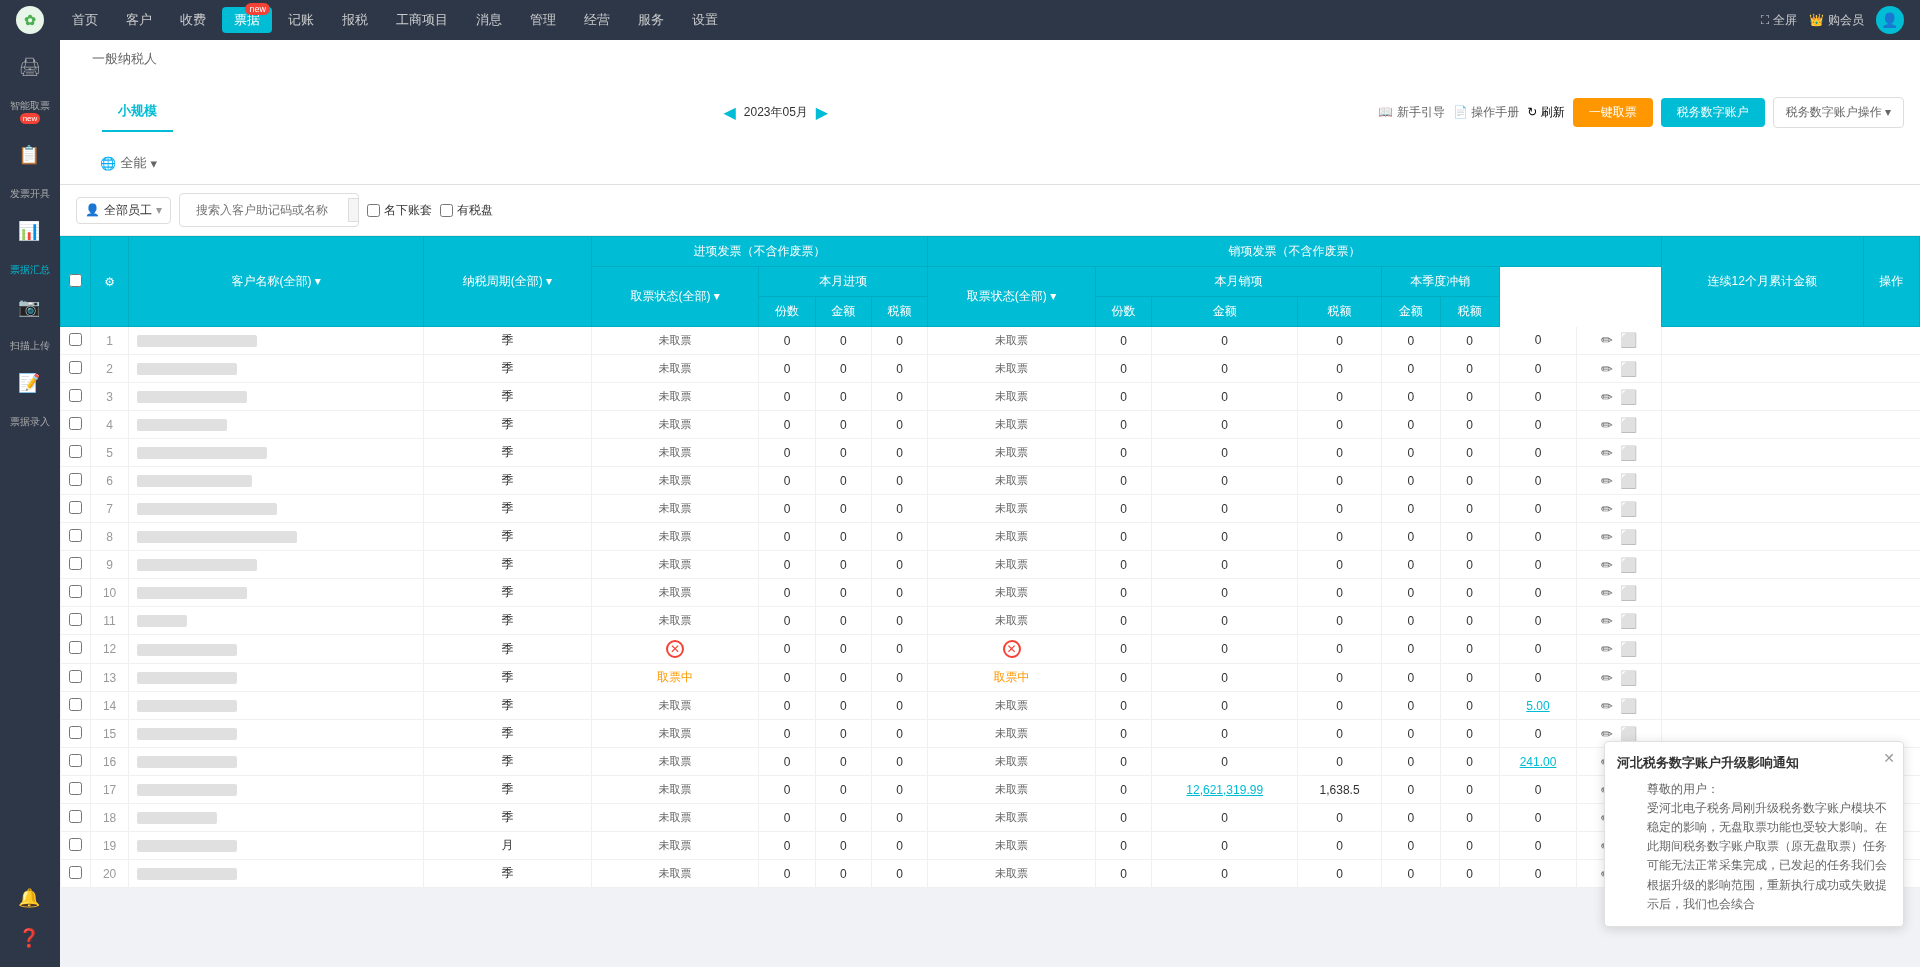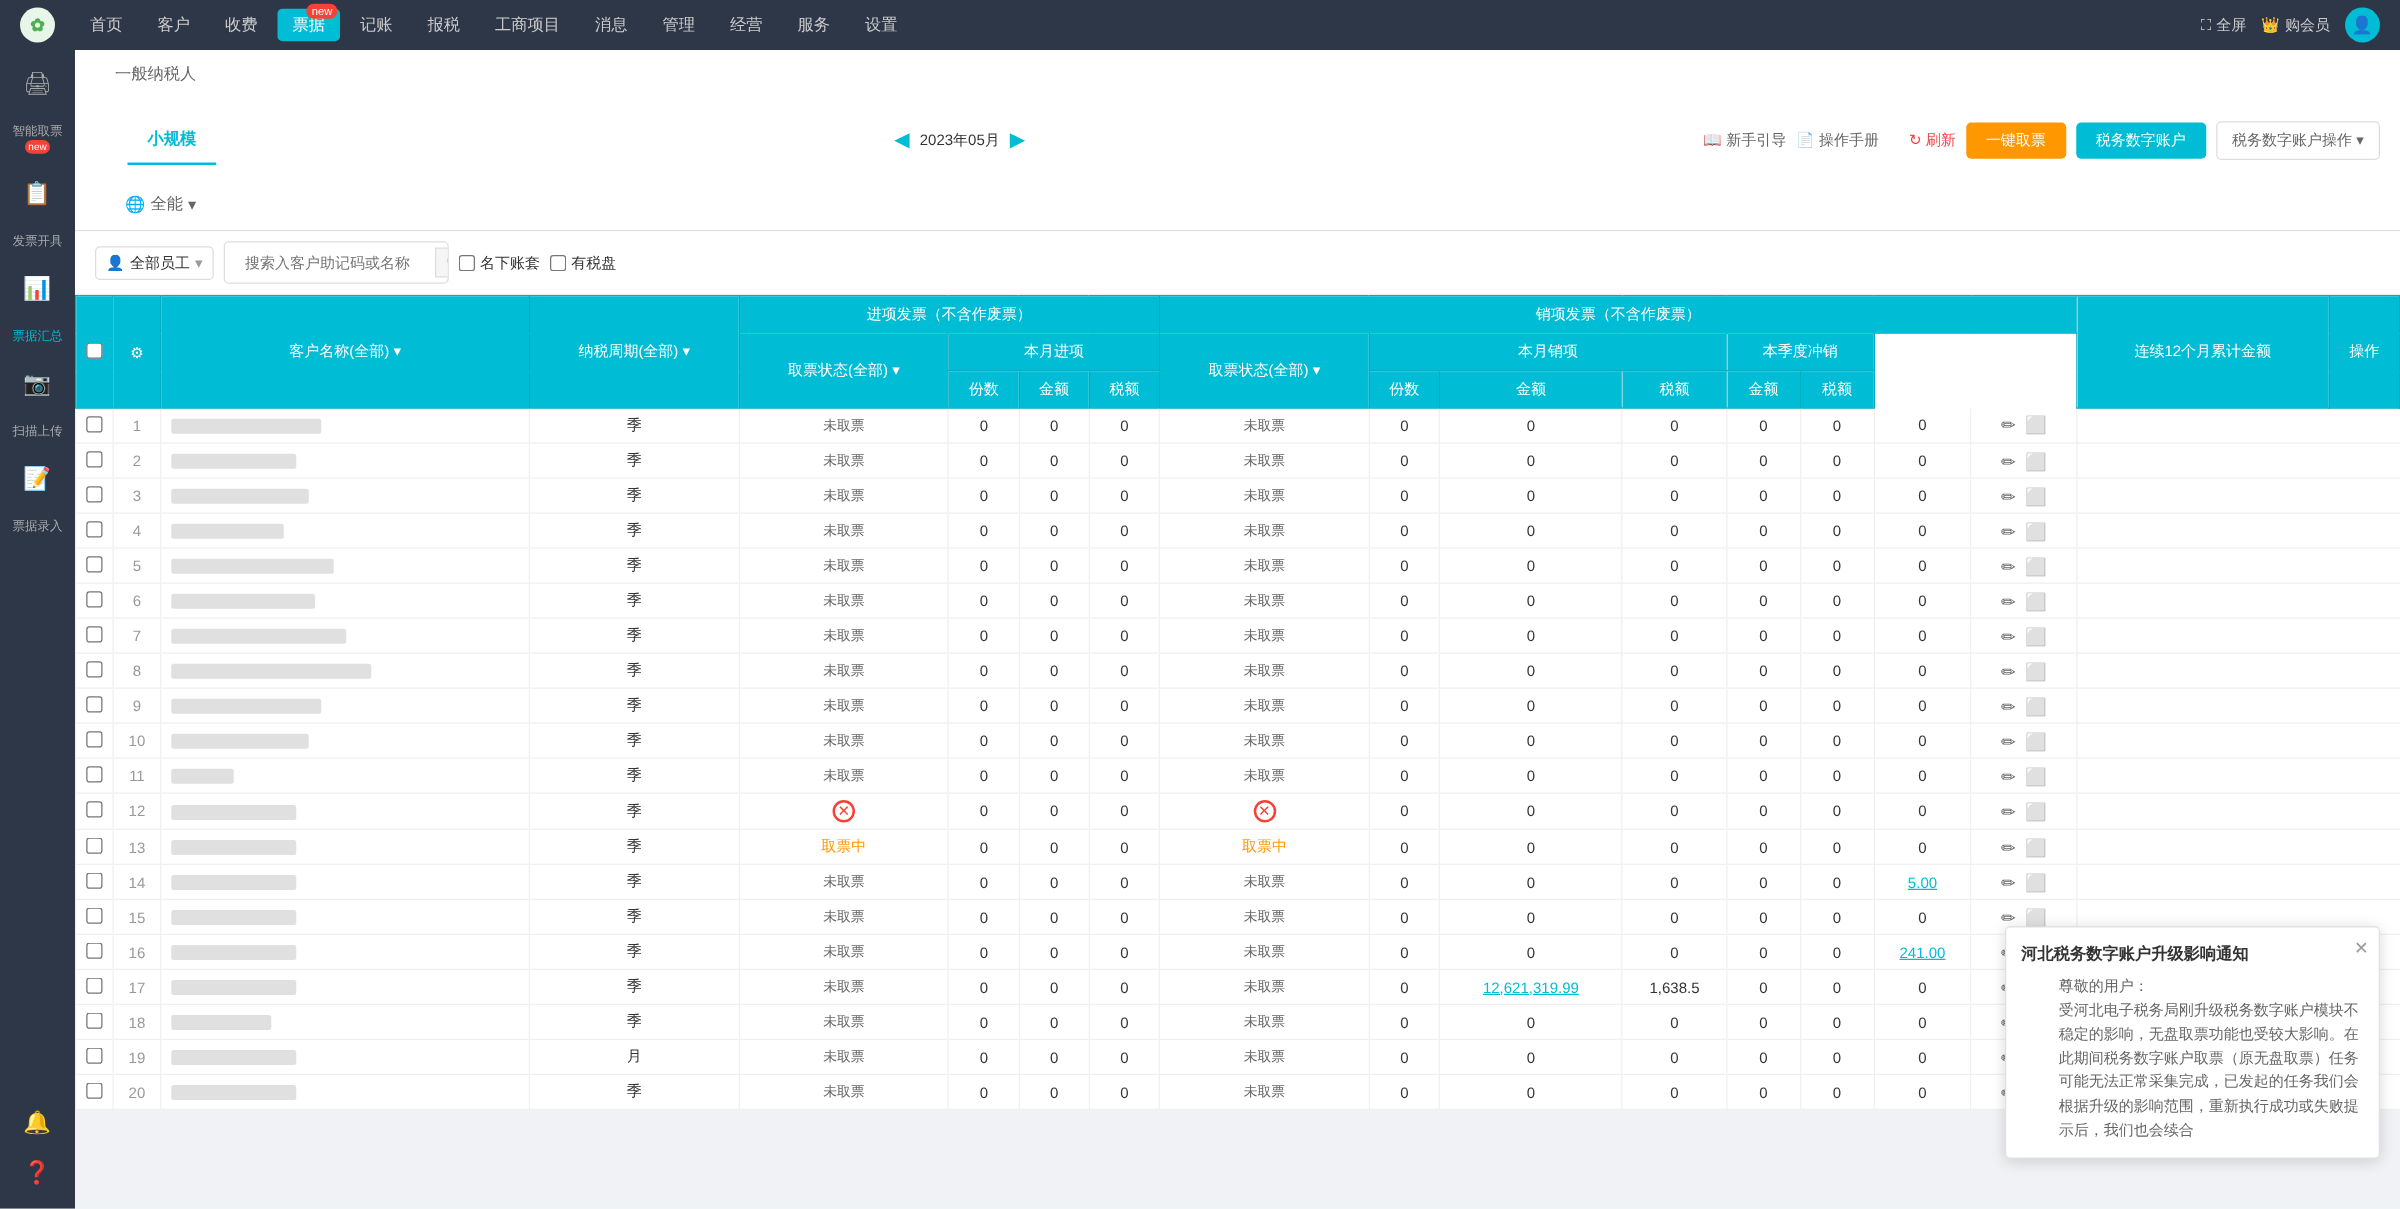--- a/index.html
+++ b/index.html
@@ -164,21 +164,21 @@
       </div>
       <div class="toolbar-right">
         <div class="btn-link" style="color:#666;">
           <span>📖</span>
           <span>新手引导</span>
         </div>
         <div class="btn-link" style="color:#666;">
           <span>📄</span>
           <span>操作手册</span>
         </div>
-        <div class="btn-link" style="color:#ef4444;margin-left:16px;">
+        <div class="btn-link" style="color:#000000;">
           <span>↻</span>
           <span>刷新</span>
         </div>
         <button class="btn-orange">一键取票</button>
         <button class="btn-teal">税务数字账户</button>
         <button class="btn-outline">税务数字账户操作 ▾</button>
       </div>
     </div>
 
     <div class="filter-bar">

